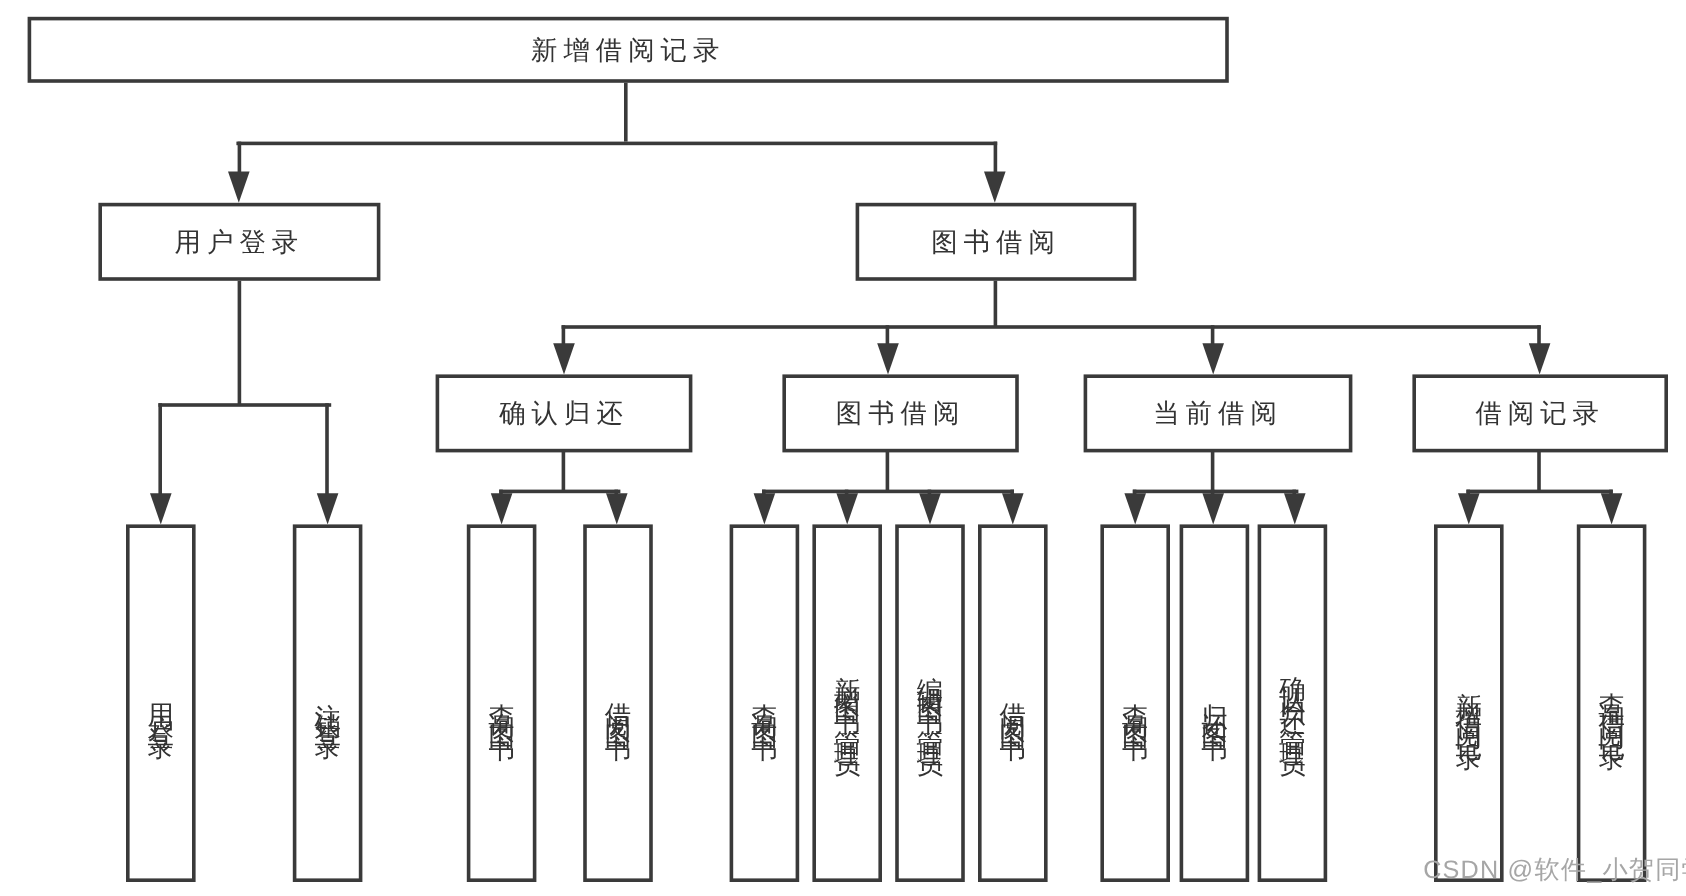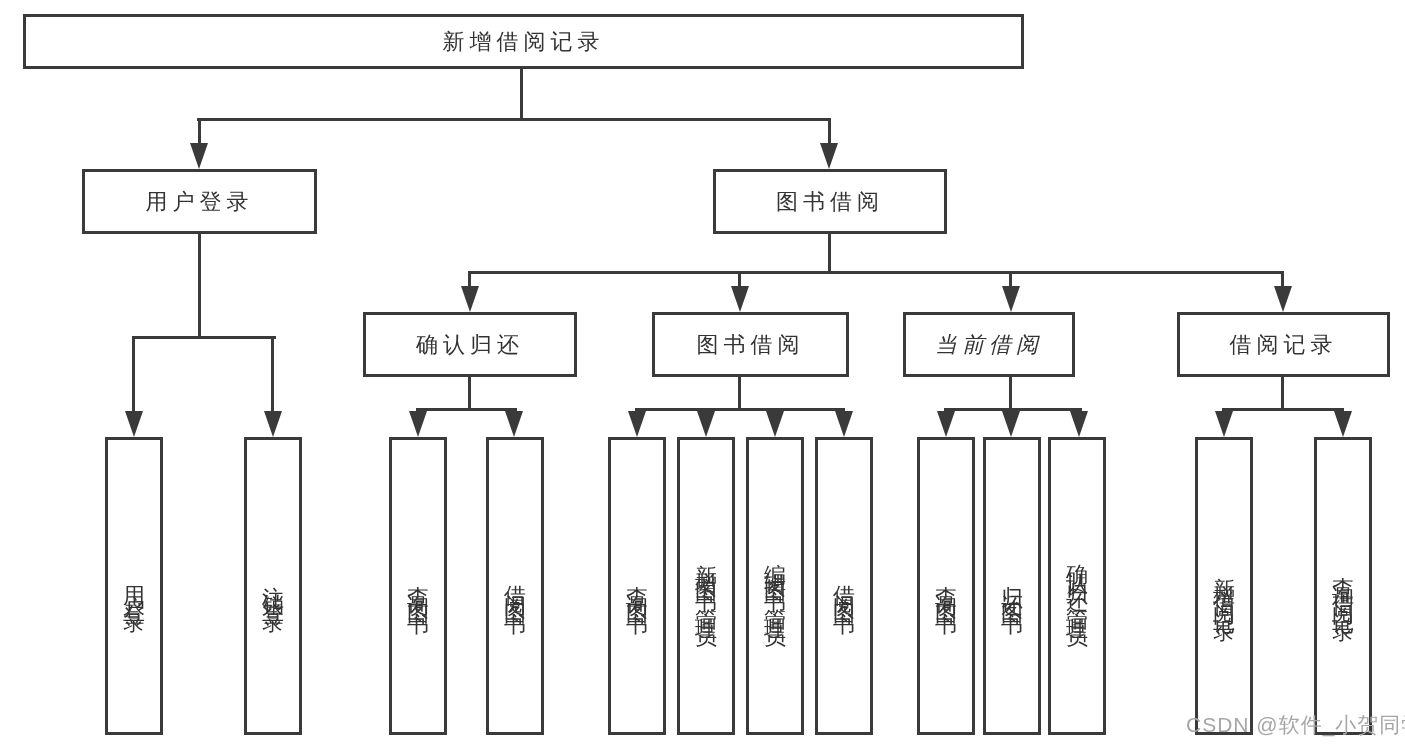--- a/index.html
+++ b/index.html
@@ -109,21 +109,21 @@
   <div class="arrow" style="left:1002px; top:286px;"></div>
   <div class="vline" style="left:1281px; top:271px; height:18px;"></div>
   <div class="arrow" style="left:1274px; top:286px;"></div>
 
   <div class="box" style="left:363px; top:312px; width:214px; height:65px;">
     <span>确认归还</span>
   </div>
   <div class="box" style="left:652px; top:312px; width:197px; height:65px;text-align:right;">
     <span>图书借阅</span>
   </div>
-  <div class="box" style="left:903px; top:312px; width:172px; height:65px;font-style:italic;">
+  <div class="box" style="left:903px; top:312px; width:224px; height:65px;">
     <span>当前借阅</span>
   </div>
   <div class="box" style="left:1177px; top:312px; width:213px; height:65px;">
     <span>借阅记录</span>
   </div>
 
   <div class="vline" style="left:468px; top:375px; height:35px;"></div>
   <div class="hline" style="left:416px; top:408px; width:101px;"></div>
   <div class="vline" style="left:416px; top:408px; height:8px;"></div>
   <div class="arrow" style="left:409px; top:411px;"></div>

